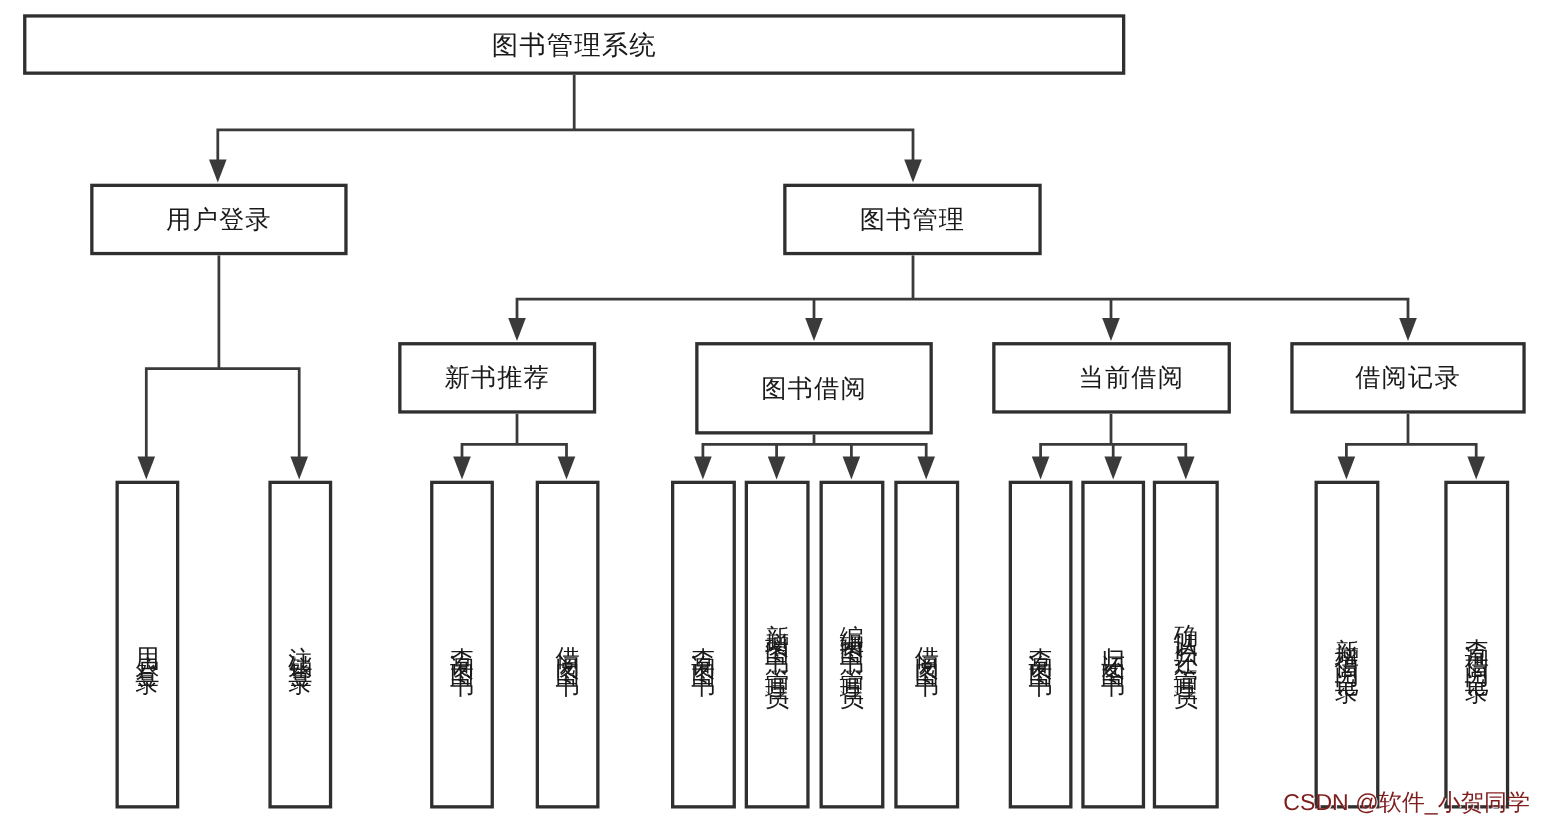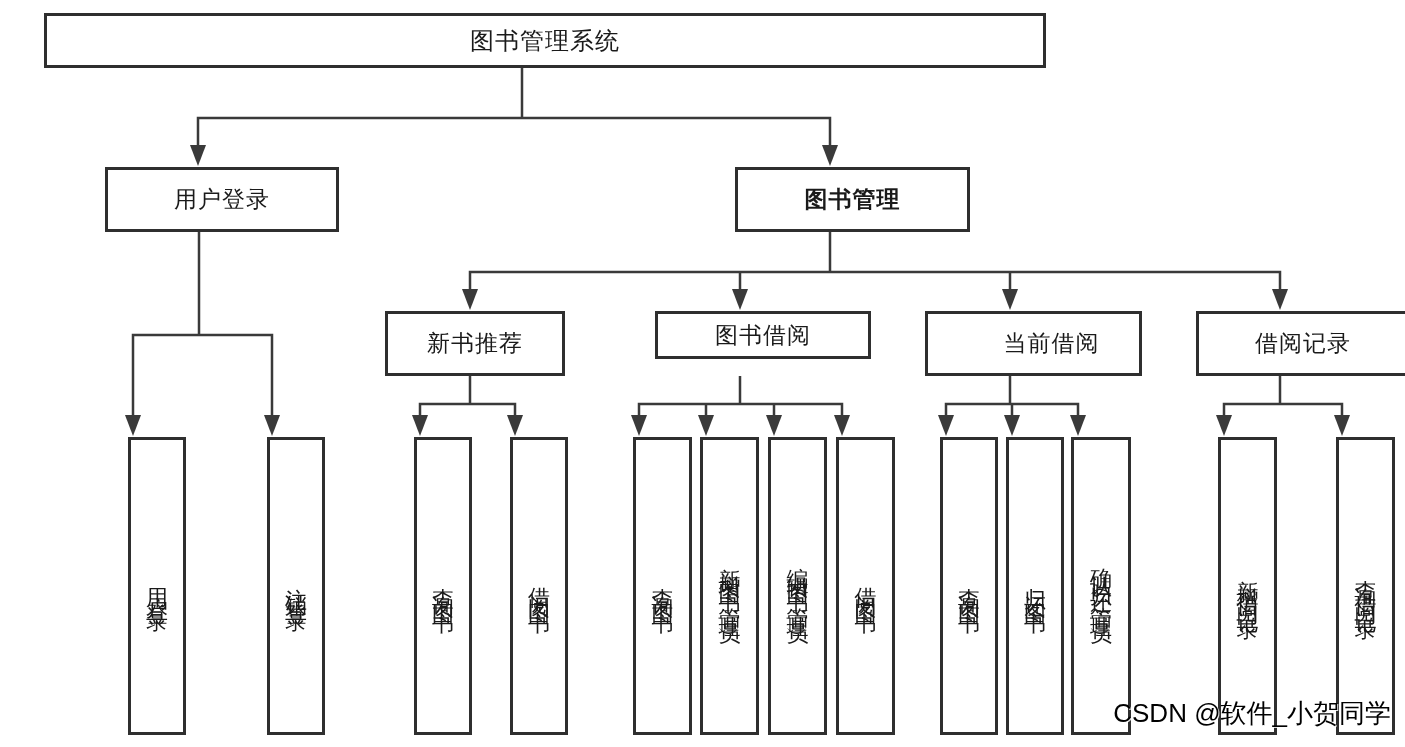--- a/index.html
+++ b/index.html
@@ -25,21 +25,20 @@
   }
   .node {
     position: absolute;
     box-sizing: border-box;
     background: #ffffff;
     border: 3px solid #2f2f2f;
     display: flex;
     align-items: center;
     justify-content: center;
     color: #1a1a1a;
-    margin-left: 23px;
   }
   .node-h {
     font-size: 23px;
     letter-spacing: 1px;
     white-space: nowrap;
   }
   .node-root {
     font-size: 24px;
   }
   .node-v {
@@ -48,23 +47,23 @@
   .node-v .vtext {
     writing-mode: vertical-rl;
     text-orientation: mixed;
     letter-spacing: 8px;
     line-height: 1;
     white-space: nowrap;
   }
   #watermark {
     position: absolute;
     right: 14px;
-    bottom: 16px;
-    font-size: 26px;
-    color: #000000;
+    bottom: 4px;
+    font-size: 21px;
+    color: #7f1d1d;
     text-shadow: 1px 1px 0 rgba(255,255,255,0.85);
     white-space: nowrap;
   }
 </style>
 </head>
 <body>
 
 <div id="stage">
 
   <svg id="connectors" viewBox="0 0 1405 747" xmlns="http://www.w3.org/2000/svg">
@@ -128,28 +127,28 @@
     </g>
   </svg>
 
   <div class="node node-h node-root" style="left:21px; top:13px; width:1002px; height:55px;">
     <span>图书管理系统</span>
   </div>
 
   <div class="node node-h" style="left:82px; top:167px; width:234px; height:65px;">
     <span>用户登录</span>
   </div>
-  <div class="node node-h" style="left:712px; top:167px; width:235px; height:65px;font-weight:bold;">
+  <div class="node node-h" style="left:712px; top:167px; width:235px; height:65px;">
     <span>图书管理</span>
   </div>
 
   <div class="node node-h" style="left:362px; top:311px; width:180px; height:65px;">
     <span>新书推荐</span>
   </div>
-  <div class="node node-h" style="left:632px; top:311px; width:216px; height:48px;">
+  <div class="node node-h" style="left:632px; top:311px; width:216px; height:84px;">
     <span>图书借阅</span>
   </div>
   <div class="node node-h" style="left:902px; top:311px; width:217px; height:65px;padding-left:36px;">
     <span>当前借阅</span>
   </div>
   <div class="node node-h" style="left:1173px; top:311px; width:214px; height:65px;">
     <span>借阅记录</span>
   </div>
 
   <div class="node node-v" style="left:105px; top:437px; width:58px; height:298px;">

